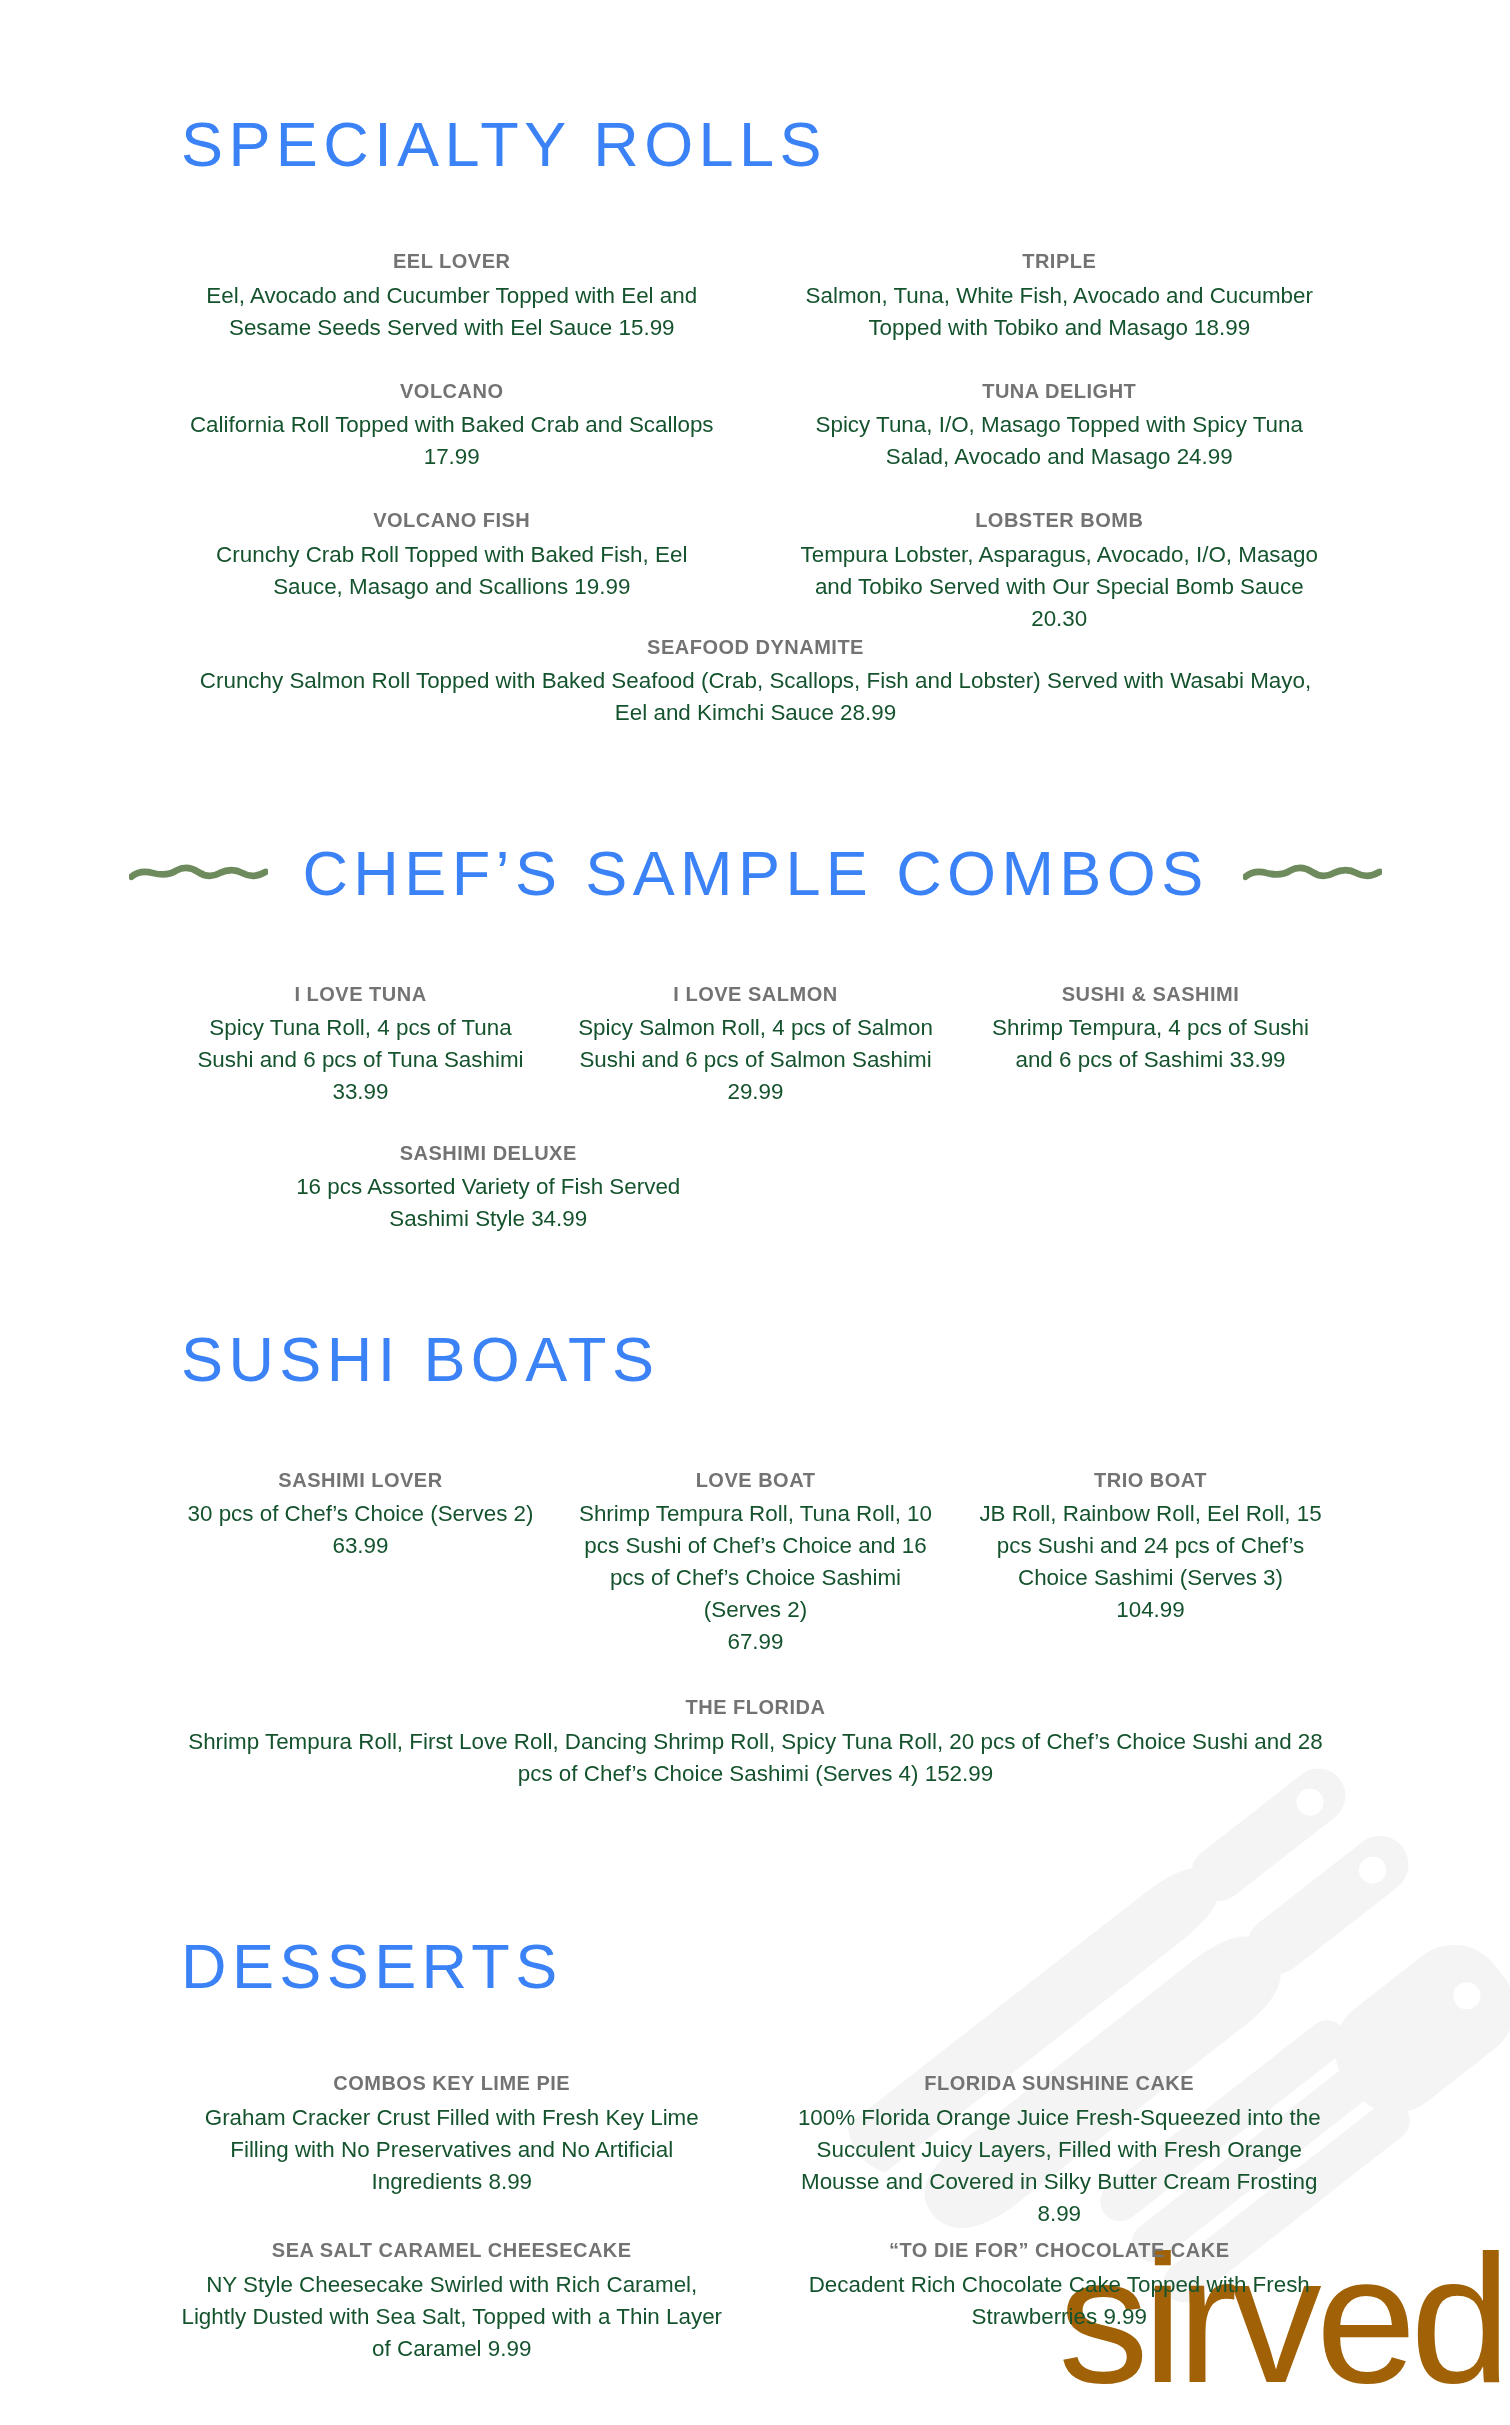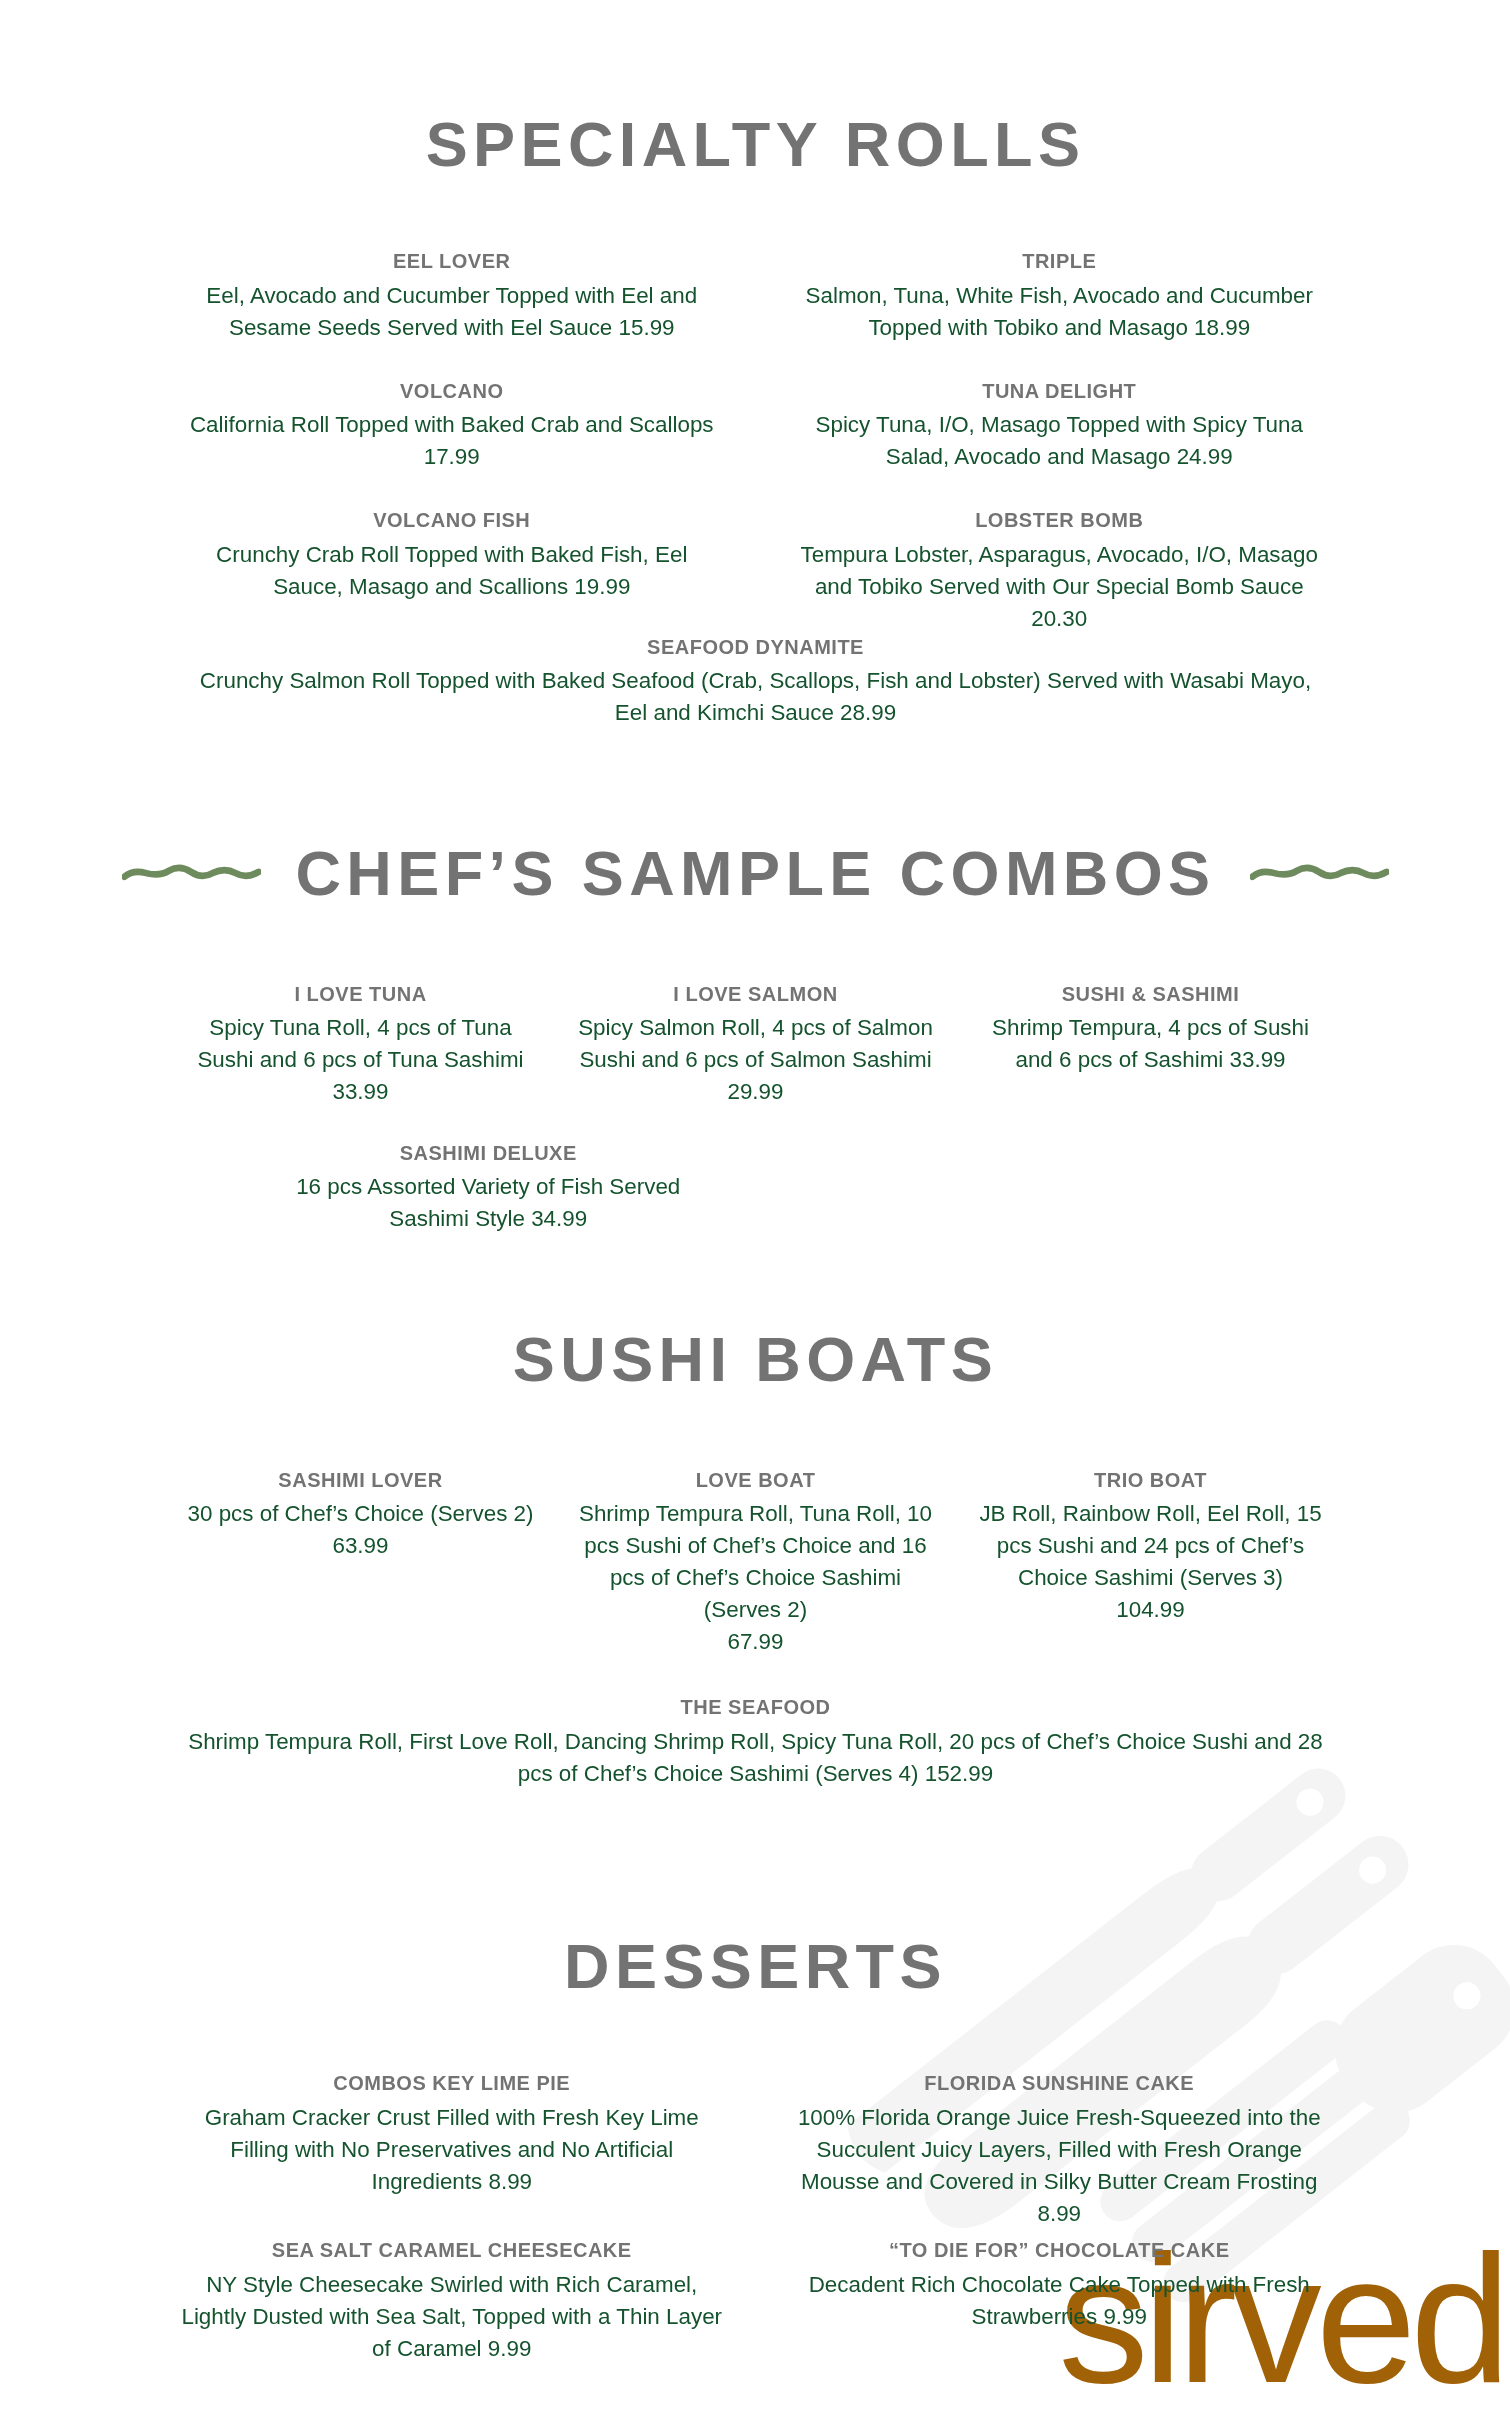--- a/index.html
+++ b/index.html
@@ -46,23 +46,22 @@
   .page {
     position: relative;
     z-index: 2;
     width: 1511px;
     box-sizing: border-box;
     padding: 0 181px;
   }
 
   
   .section-head {
-    text-align: center;
-    color: #737373;
-    font-weight: 700;
+    color: #3b82f6;
+    font-weight: 400;
     letter-spacing: 5.4px;
     line-height: 1;
     white-space: nowrap;
   }
   .section-head.big   { font-size: 63px; }
   .section-head.combo { font-size: 63px; }
 
   .head-with-squiggle {
     display: flex;
     align-items: center;
@@ -242,21 +241,21 @@
     <div class="col item">
       <div class="item-name">TRIO BOAT</div>
       <div class="item-desc" style="white-space:pre-line">JB Roll, Rainbow Roll, Eel Roll, 15 pcs Sushi and 24 pcs of Chef’s Choice Sashimi (Serves 3)
 104.99</div>
     </div>
   </div>
 
   <div style="height:13.3px"></div>
 
   <div class="full item" style="margin-bottom:0">
-    <div class="item-name">THE SEAFOOD</div>
+    <div class="item-name">THE FLORIDA</div>
     <div class="item-desc">Shrimp Tempura Roll, First Love Roll, Dancing Shrimp Roll, Spicy Tuna Roll, 20 pcs of Chef’s Choice Sushi and 28 pcs of Chef’s Choice Sashimi (Serves 4)  152.99</div>
   </div>
 
   <div style="height:103px"></div>
   <h1 class="section-head big">DESSERTS</h1>
 
   <div style="height:31px"></div>
 
   <div class="row2">
     <div class="col item">

